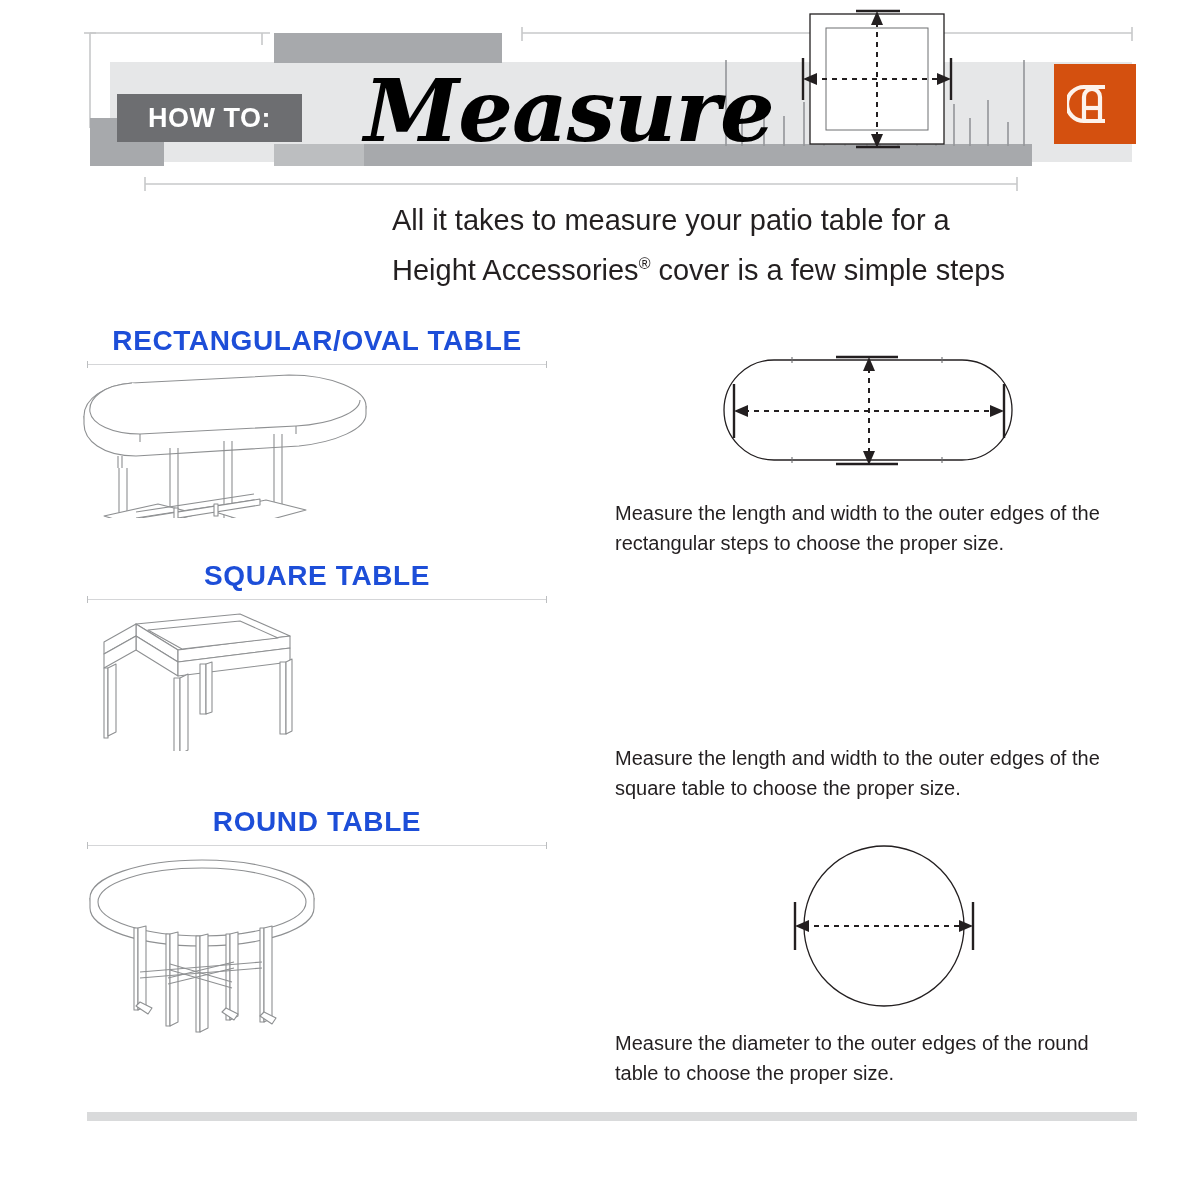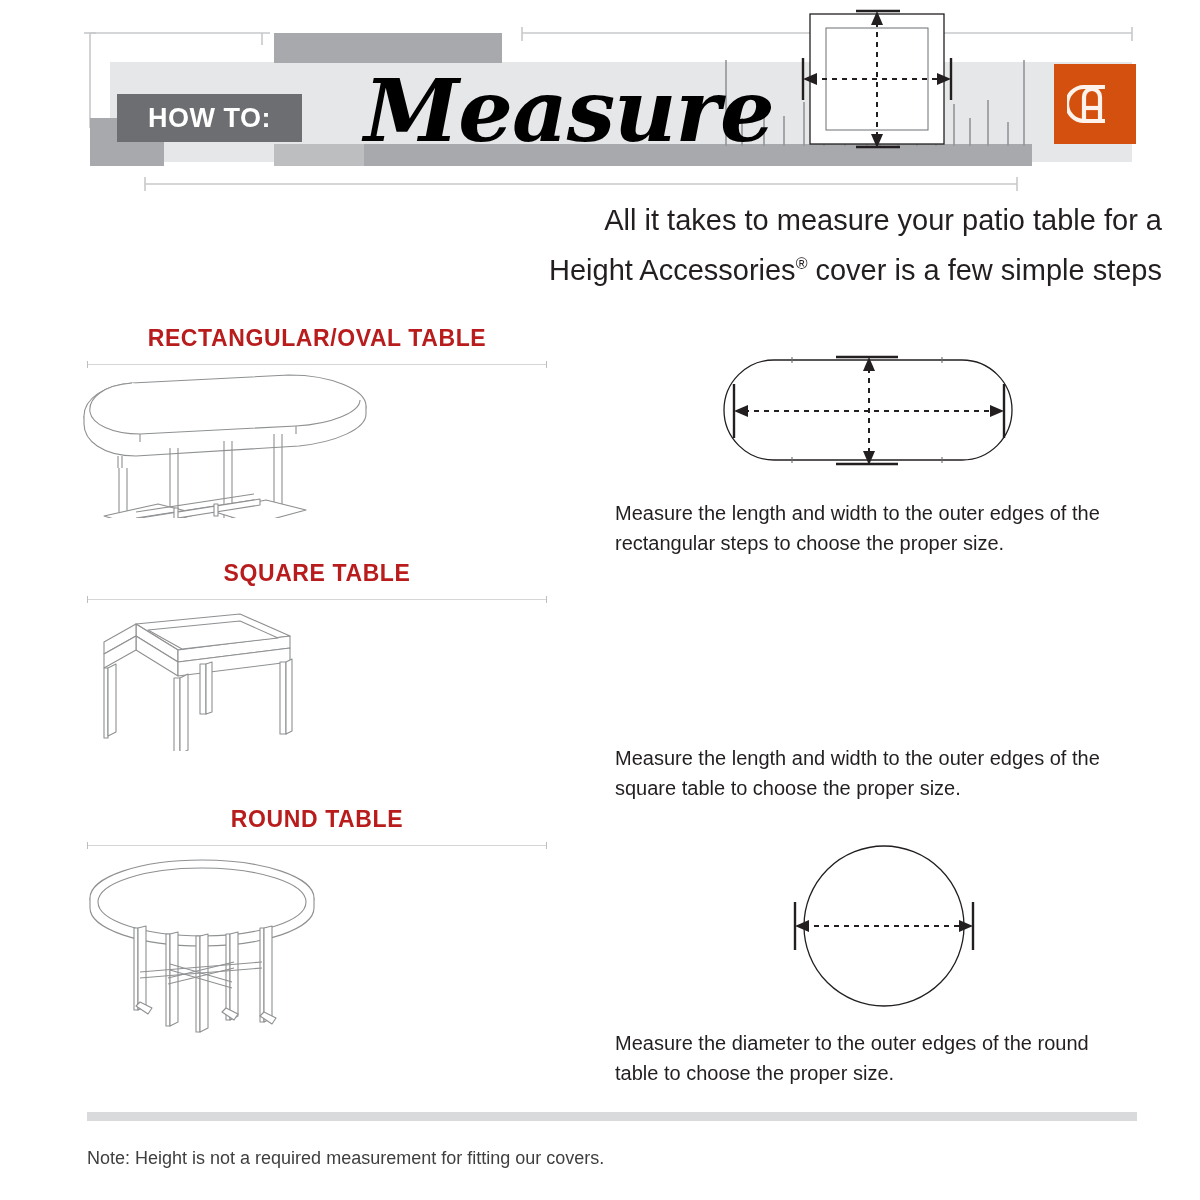--- a/index.html
+++ b/index.html
@@ -39,29 +39,29 @@
     position:absolute;left:1042px;top:64px;width:82px;height:80px;background:#d4500f;
     display:flex;align-items:center;justify-content:center;
   }
 
   .ruler-svg{position:absolute;left:700px;top:60px;}
   .dim-svg{position:absolute;left:0;top:0;}
 
   
   .subtitle{
     position:absolute;left:380px;top:198px;width:770px;
-    text-align:right;font-size:29px;line-height:44px;color:#231f20;
+    font-size:29px;line-height:44px;color:#231f20;
     font-family:"Liberation Sans",sans-serif;
   }
   .subtitle sup{font-size:16px;vertical-align:super;}
 
   
   .section-title{
-    position:absolute;font-weight:bold;font-size:23px;letter-spacing:.6px;
-    color:#b91c1c;text-align:center;width:460px;left:75px;
+    position:absolute;font-weight:bold;font-size:28px;letter-spacing:.6px;
+    color:#1d4ed8;text-align:center;width:460px;left:75px;
     font-family:"Liberation Sans",sans-serif;
   }
   .rule{position:absolute;left:75px;width:460px;height:1px;background:#d5d6d8;}
   .rule:before,.rule:after{content:"";position:absolute;top:-3px;width:1px;height:7px;background:#bcbec0;}
   .rule:before{left:0;}
   .rule:after{right:0;}
 
   .body-text{
     position:absolute;left:603px;width:540px;font-size:20px;line-height:30px;
     color:#231f20;font-family:"Liberation Sans",sans-serif;
@@ -298,15 +298,14 @@
       <path d="M189,96 L175,90 L175,102 Z"></path>
     </g>
   </svg>
 
   <div class="body-text" style="top:1028px">
     <div>Measure the diameter to the outer edges of the round</div>
     <div>table to choose the proper size.</div>
   </div>
 
   <div class="footer-bar"></div>
-  <div class="footer-note">Note: Height is not a required measurement for fitting our covers.</div>
 
 </div>
 
 </body></html>

